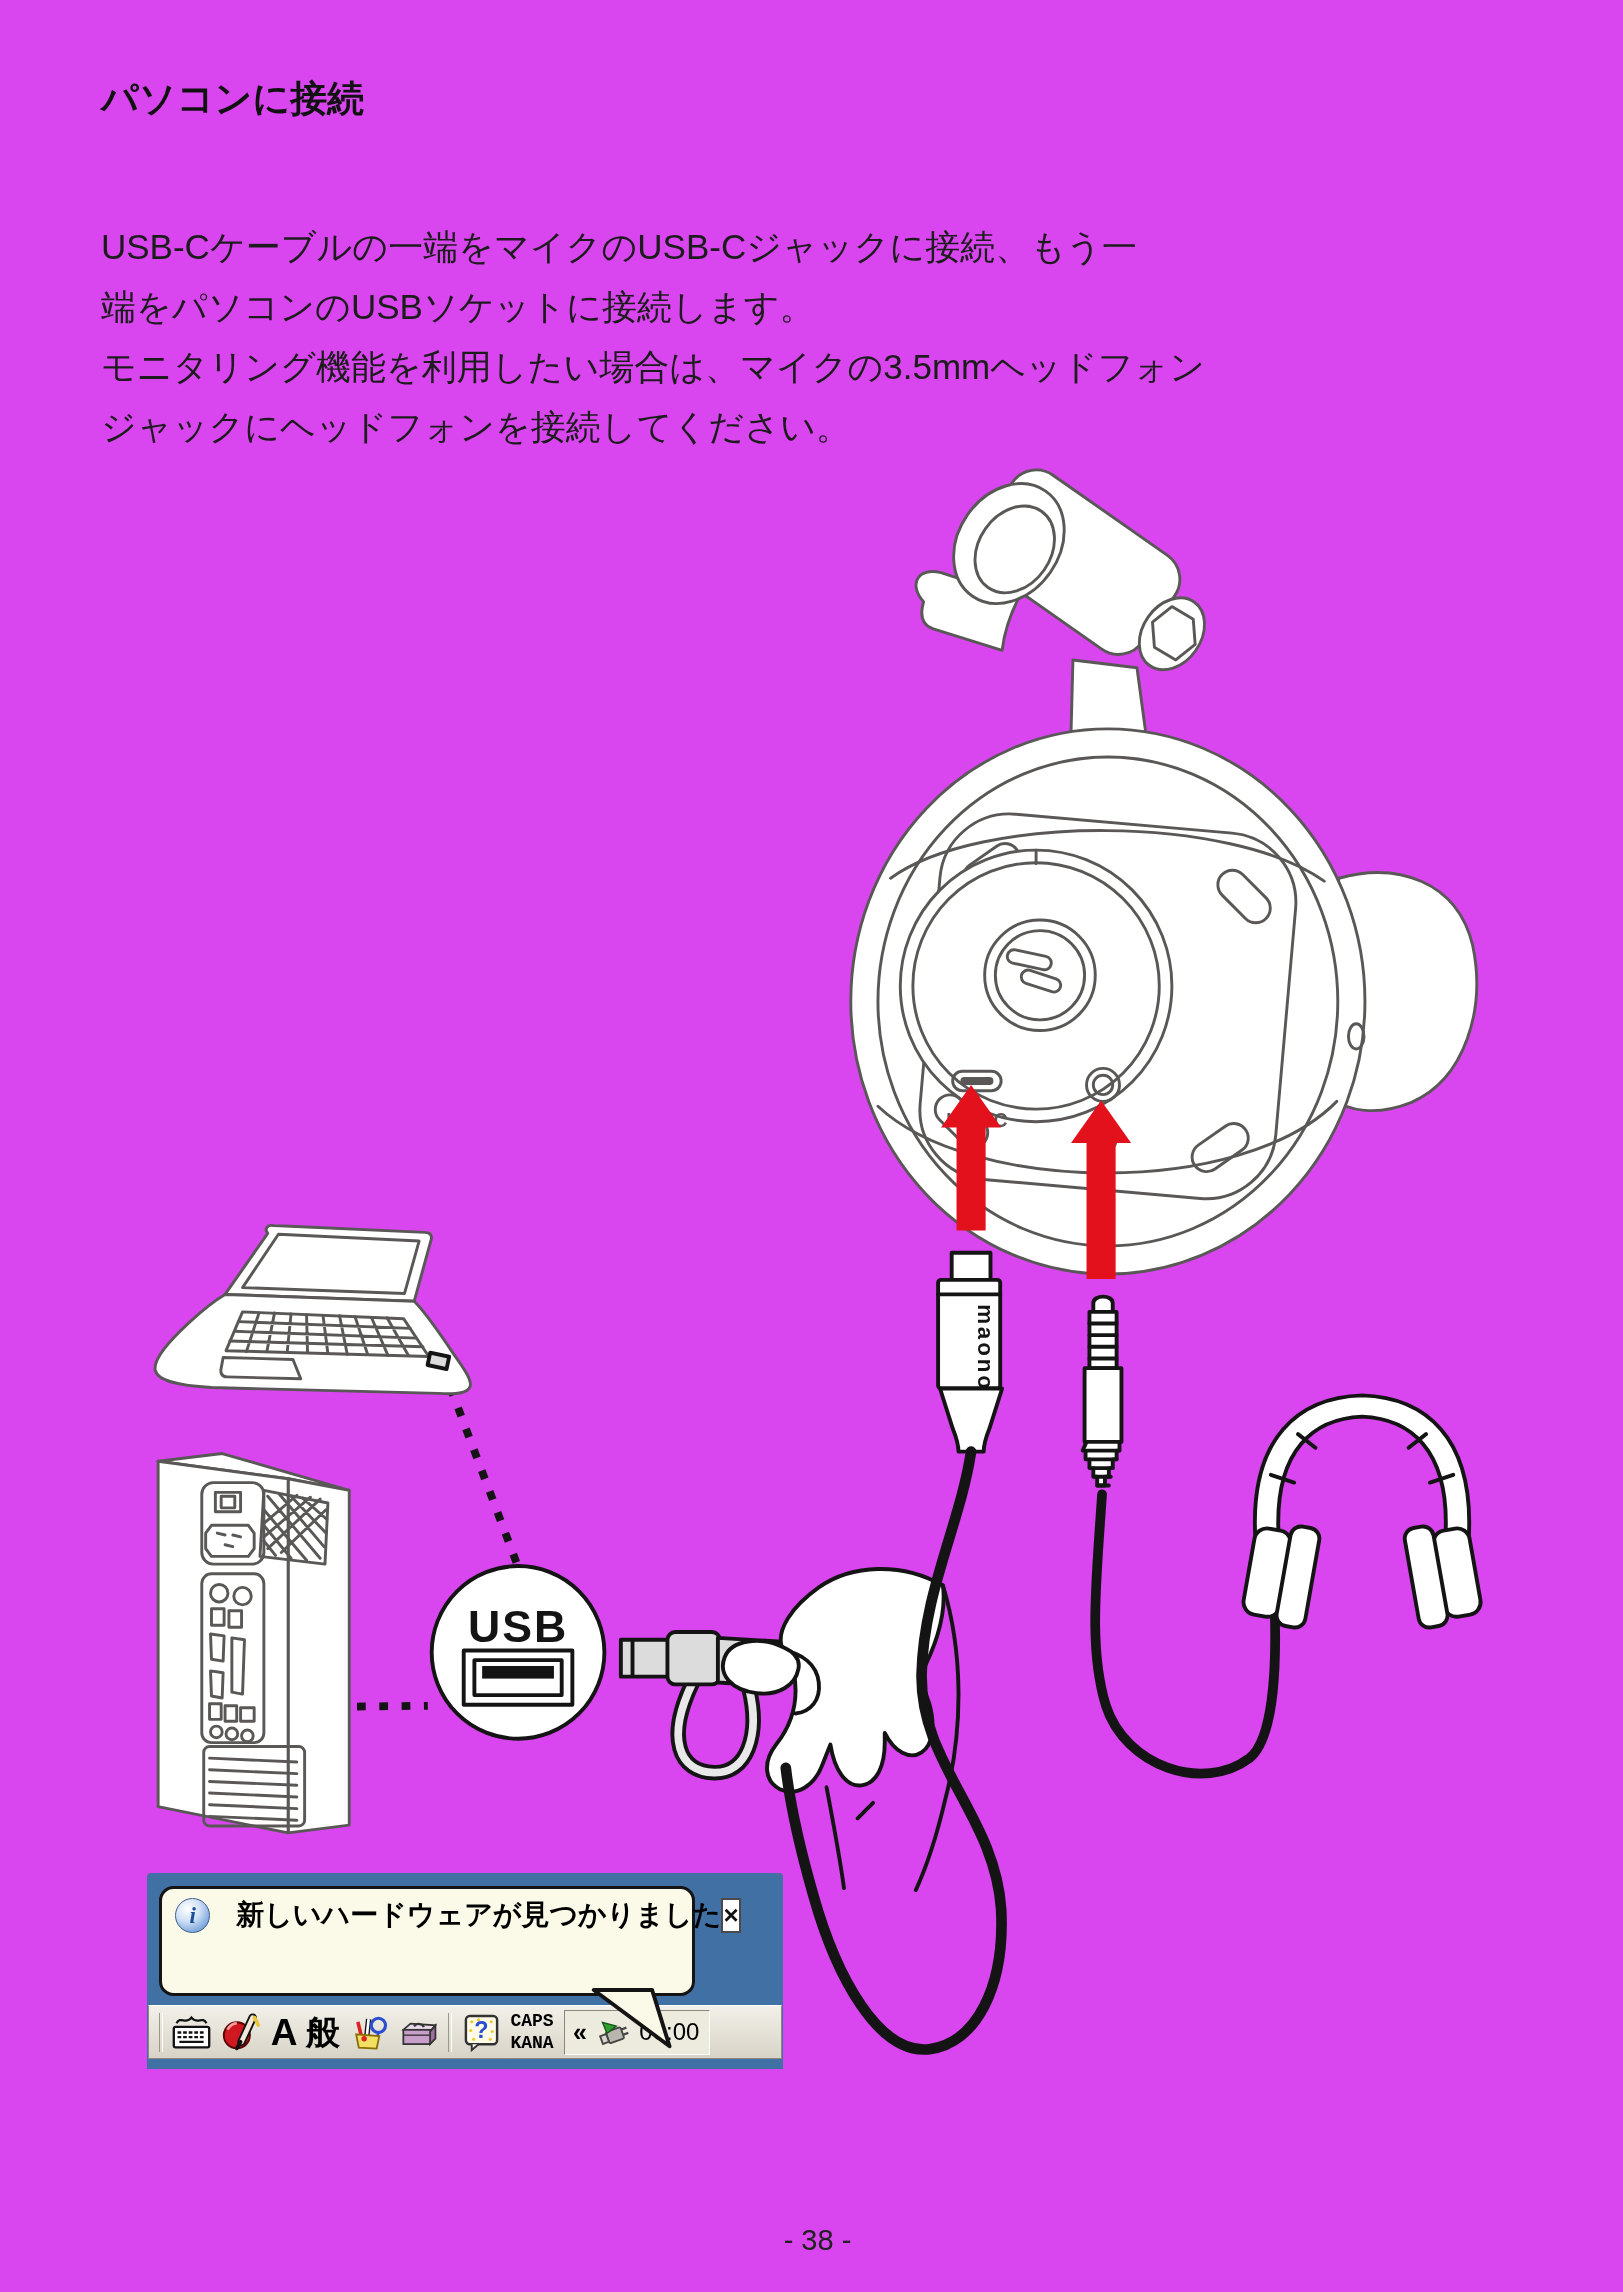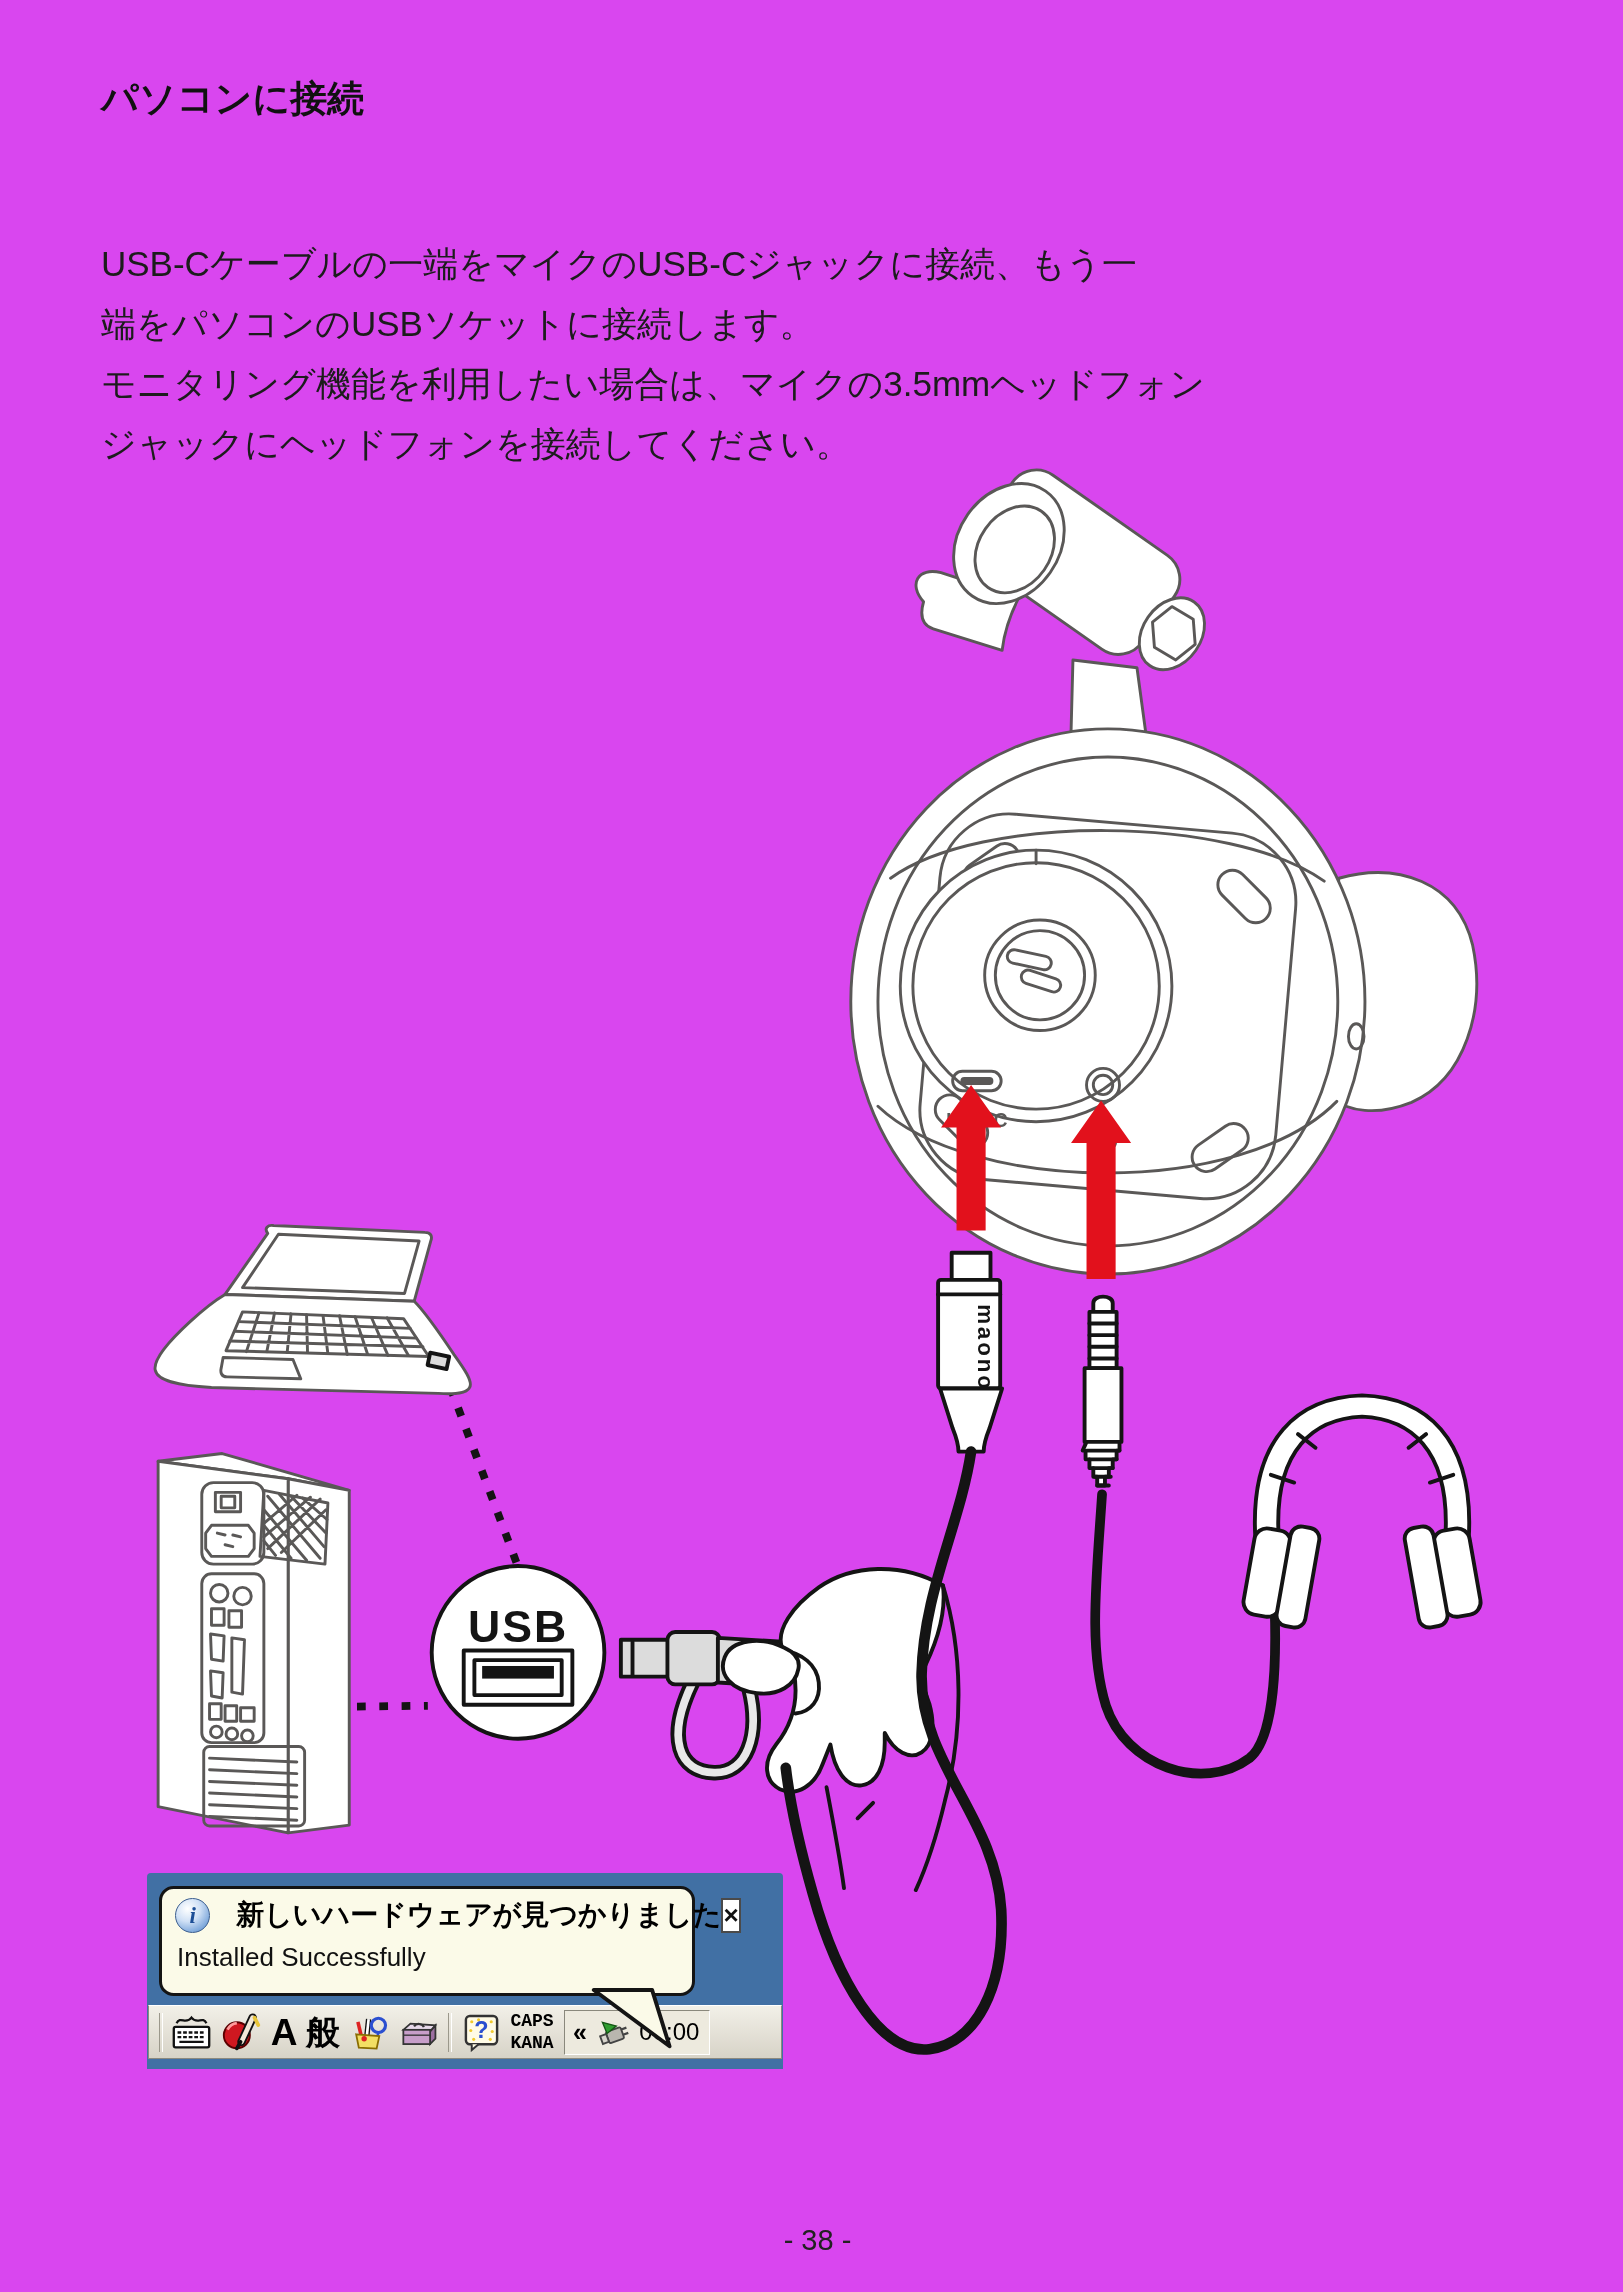--- a/index.html
+++ b/index.html
@@ -3,21 +3,21 @@
 <meta charset="utf-8">
 <style>
   :root{
     --line-gray:#5a5857; --line-black:#141414; --arrow-red:#e2111c;
     --popup-blue:#4170a4; --balloon-yellow:#fbfae8; --taskbar-gray:#d7d3c7;
   }
   html,body{margin:0;padding:0;background:#888;}
   .page{position:relative;width:1623px;height:2292px;background:#d946ef;overflow:hidden;
         font-family:"Liberation Sans","DejaVu Sans",sans-serif;color:#1c1c1c;}
   .page-title{position:absolute;left:101px;top:74px;margin:0;font-size:37px;font-weight:700;color:#111;}
-  .body-text{position:absolute;left:101px;top:234px;font-size:35px;line-height:60px;white-space:nowrap;}
+  .body-text{position:absolute;left:101px;top:217px;font-size:35px;line-height:60px;white-space:nowrap;}
   .illustration-svg{position:absolute;left:0;top:0;}
 
   
   .lg{stroke:var(--line-gray);fill:none;stroke-width:3;stroke-linejoin:round;stroke-linecap:round;}
   .lgf{stroke:var(--line-gray);fill:#fff;stroke-width:3;stroke-linejoin:round;}
   .lb{stroke:var(--line-black);fill:none;stroke-width:4;stroke-linejoin:round;stroke-linecap:round;}
   .lbf{stroke:var(--line-black);fill:#fff;stroke-width:4;stroke-linejoin:round;}
   .lbg{stroke:var(--line-black);fill:#dcdcdc;stroke-width:4;stroke-linejoin:round;}
   .dot{stroke:var(--line-black);fill:none;stroke-width:8;stroke-dasharray:9 14;stroke-linecap:butt;}
   .red-arrow{fill:var(--arrow-red);stroke:none;}
@@ -232,21 +232,20 @@
 
   <div class="screenshot">
     <div class="balloon">
       <div class="balloon-row">
         <span class="info-icon">
           <span class="info-i">i</span>
         </span>
         <span class="balloon-title">新しいハードウェアが見つかりました</span>
         <span class="close-btn">×</span>
       </div>
-      <div class="balloon-msg">Installed Successfully</div>
     </div>
     <svg class="balloon-tail" width="107" height="68" viewBox="0 0 110 70">
       <polygon points="10,2 70,2 88,60" fill="#fbfae8" stroke="#141414" stroke-width="4" stroke-linejoin="round"></polygon>
     </svg>
 
     <div class="taskbar">
       <div class="tb-sep"></div>
 
       <span class="tb-icon">
         <svg width="41" height="39" viewBox="0 0 44 40">

